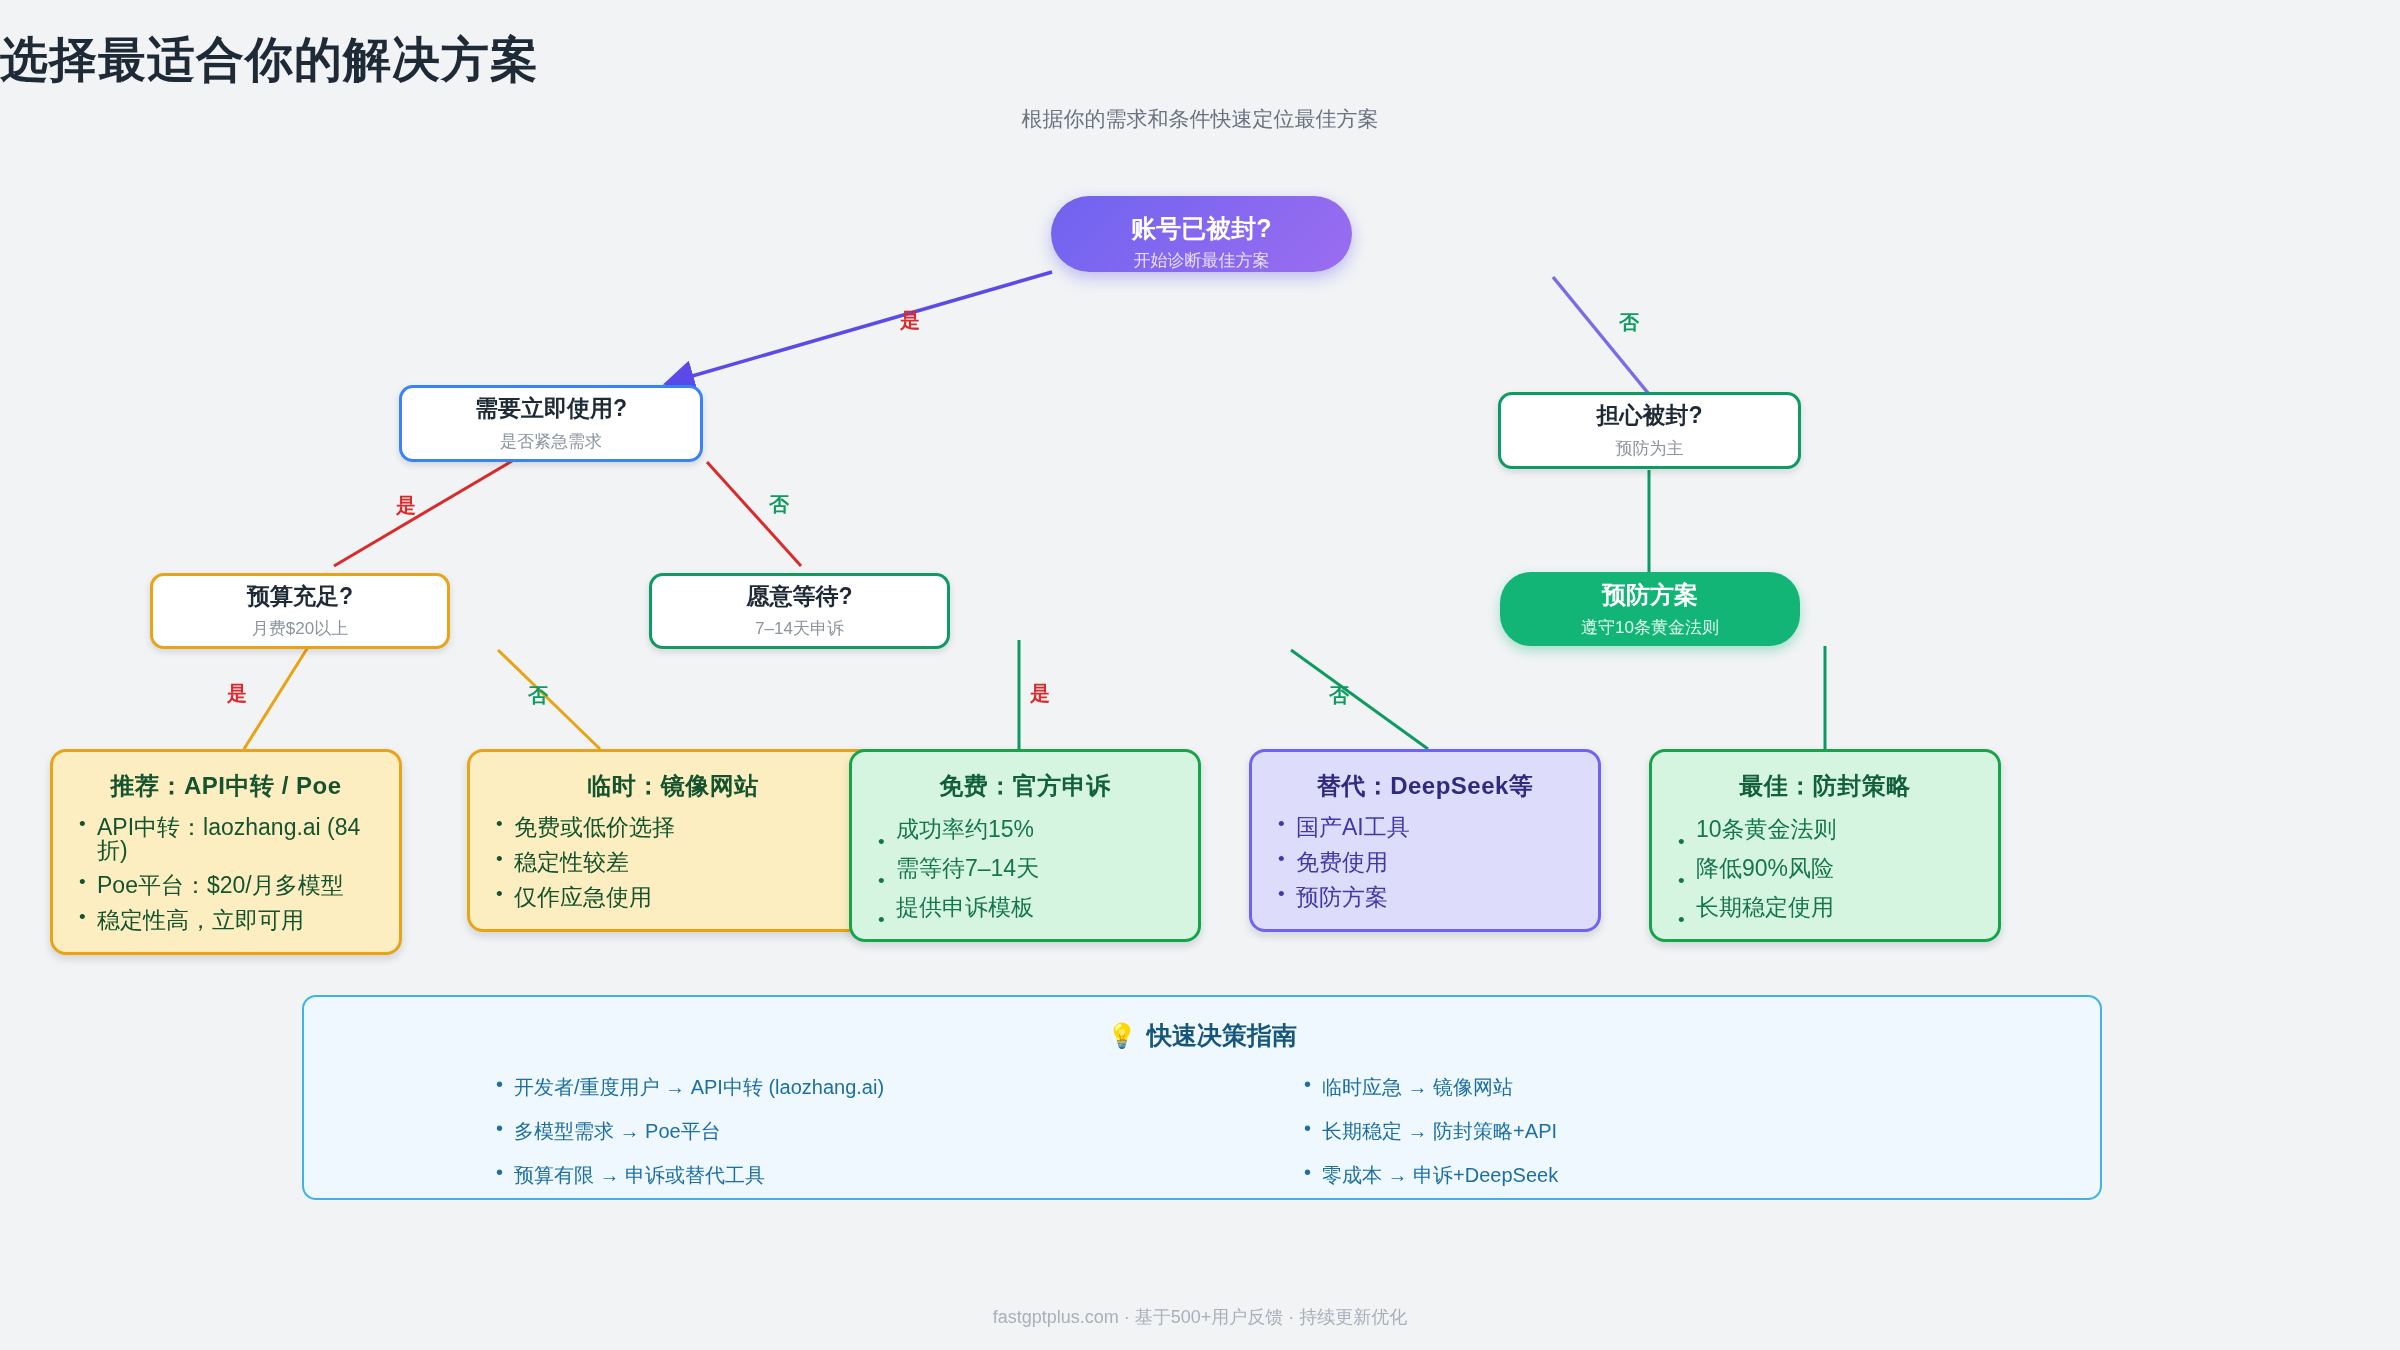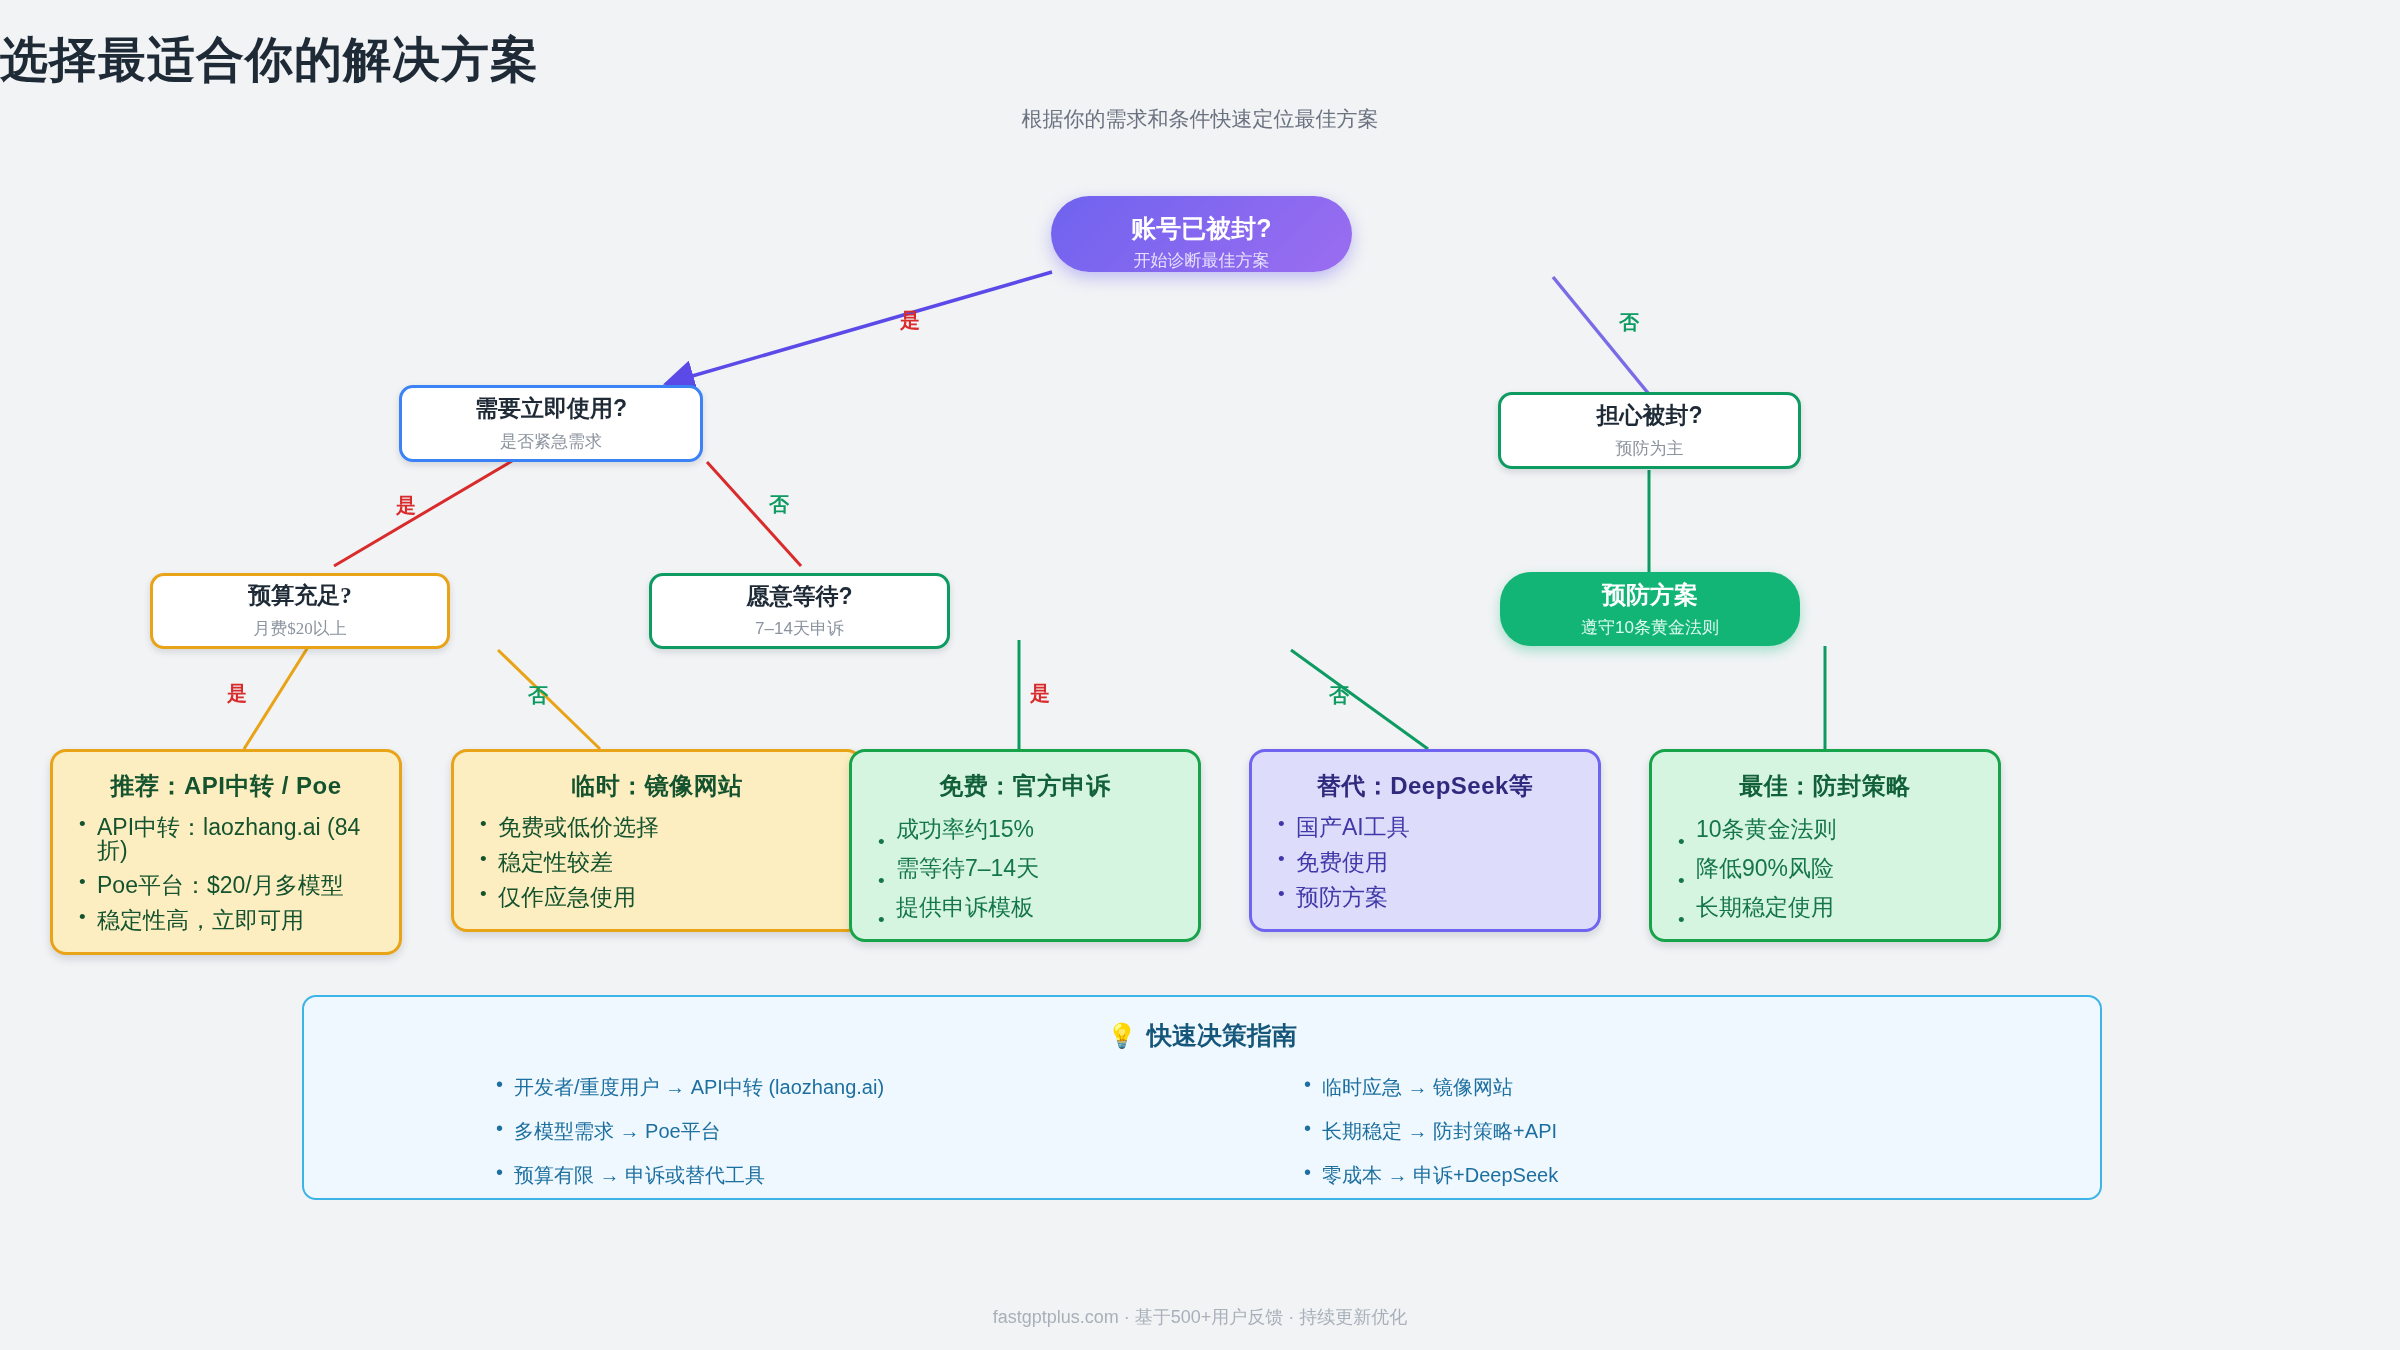--- a/index.html
+++ b/index.html
@@ -171,21 +171,21 @@
   <div class="node dec-red" style="left:399px; top:385px; width:304px; height:77px;">
     <div class="n-title">需要立即使用?</div>
     <div class="n-sub">是否紧急需求</div>
   </div>
 
   <div class="node dec-green" style="left:1498px; top:392px; width:303px; height:77px;">
     <div class="n-title">担心被封?</div>
     <div class="n-sub">预防为主</div>
   </div>
 
-  <div class="node dec-orange" style="left:150px; top:573px; width:300px; height:76px;font-family:Liberation Serif, serif;">
+  <div class="node dec-orange" style="left:150px; top:573px; width:300px; height:76px;">
     <div class="n-title">预算充足?</div>
     <div class="n-sub">月费$20以上</div>
   </div>
 
   <div class="node dec-green" style="left:649px; top:573px; width:301px; height:76px;">
     <div class="n-title">愿意等待?</div>
     <div class="n-sub">7–14天申诉</div>
   </div>
 
   <div class="node solid-green" style="left:1500px; top:572px; width:300px; height:74px;border-radius:31px;">
@@ -195,21 +195,21 @@
 
   <div class="card amber" style="left:50px; top:749px; width:352px;">
     <div class="c-title">推荐：API中转 / Poe</div>
     <ul>
       <li>API中转：laozhang.ai (84折)</li>
       <li>Poe平台：$20/月多模型</li>
       <li>稳定性高，立即可用</li>
     </ul>
   </div>
 
-  <div class="card amber" style="left:451px; top:749px; width:412px;">
+  <div class="card amber" style="left:467px; top:749px; width:412px;">
     <div class="c-title">临时：镜像网站</div>
     <ul>
       <li>免费或低价选择</li>
       <li>稳定性较差</li>
       <li>仅作应急使用</li>
     </ul>
   </div>
 
   <div class="card green" style="left:849px; top:749px; width:352px;">
     <div class="c-title">免费：官方申诉</div>

